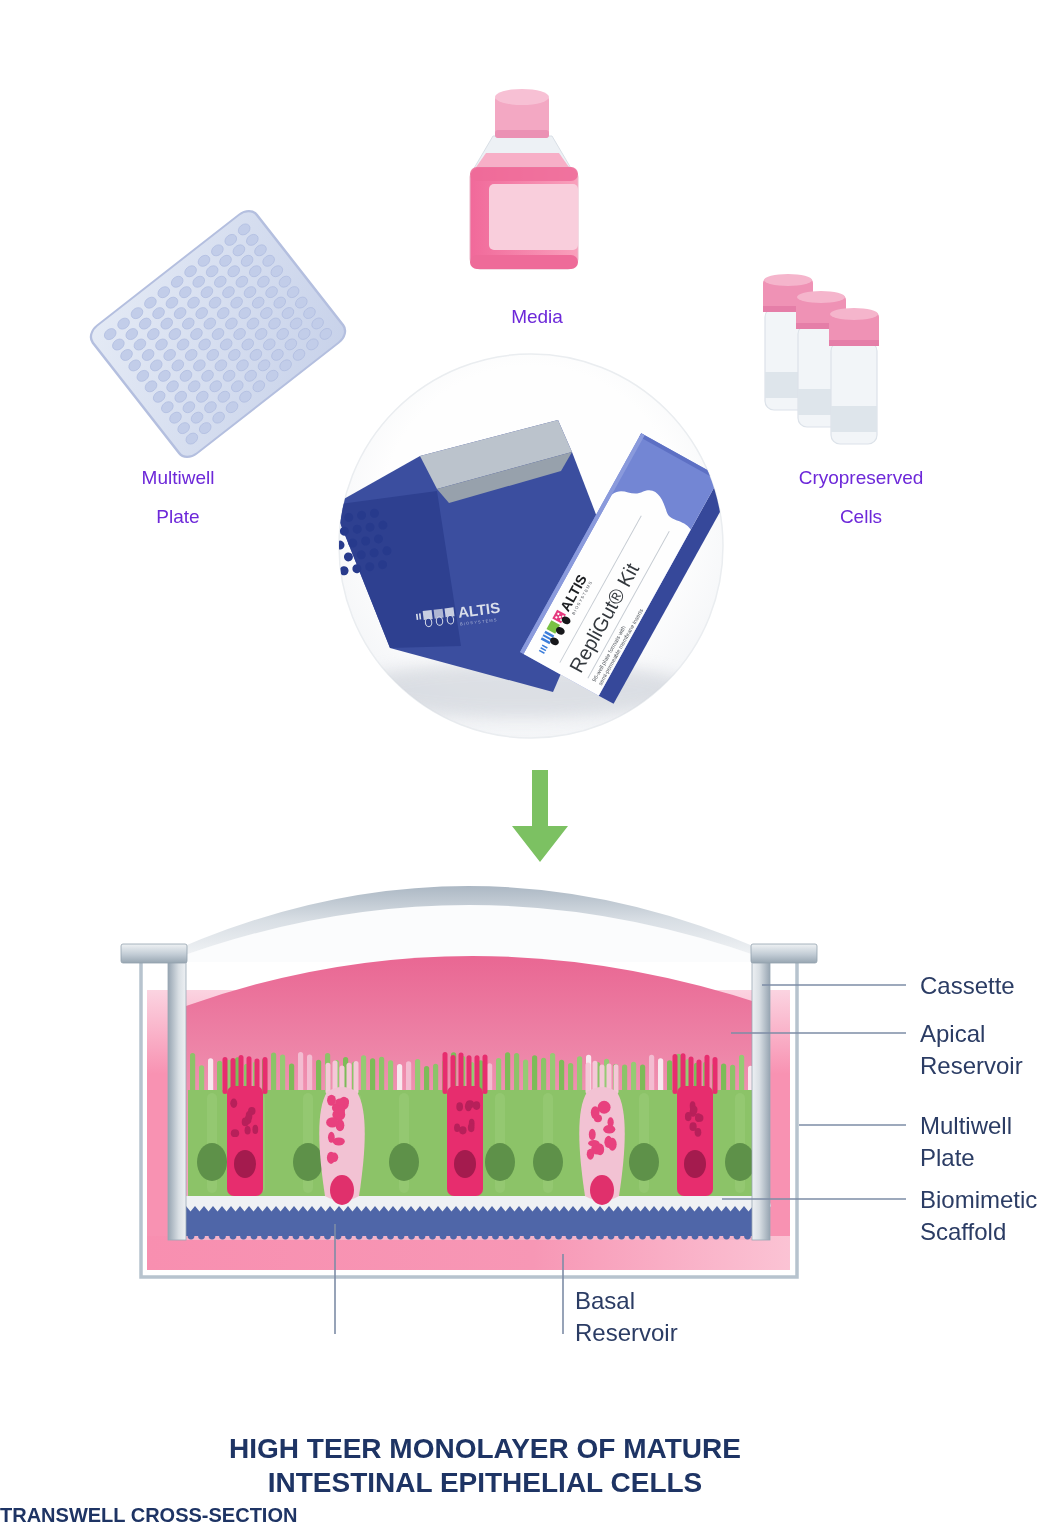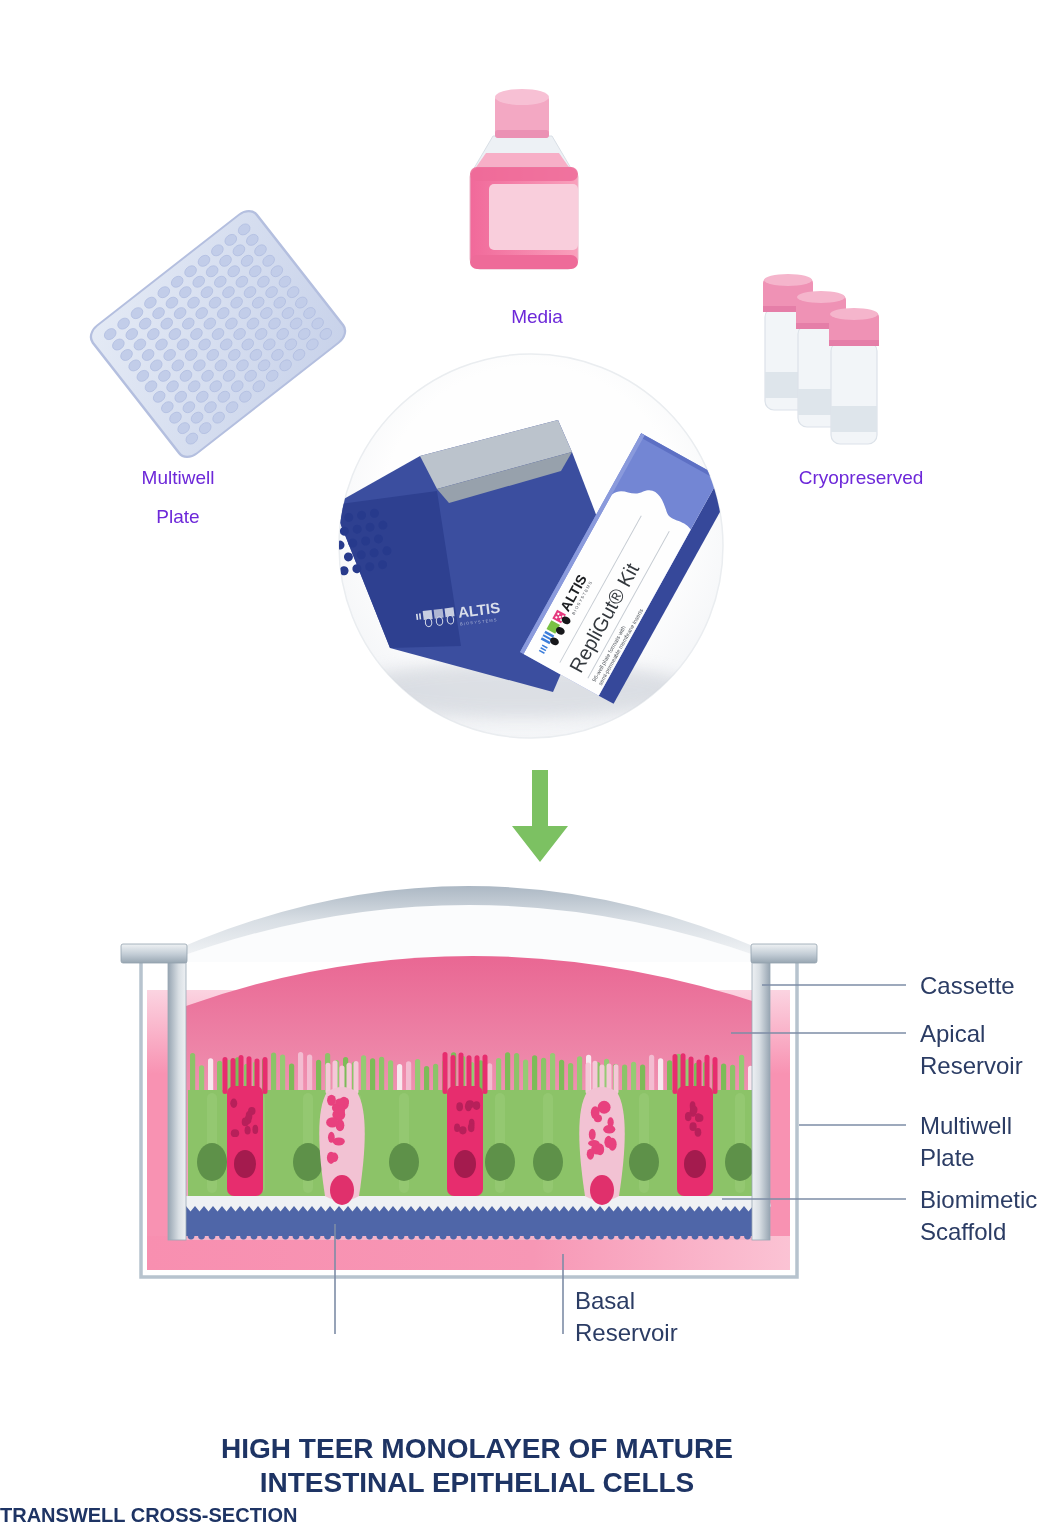--- a/index.html
+++ b/index.html
@@ -1,21 +1,21 @@
 <!DOCTYPE html>
 <html><head>
 <meta charset="utf-8">
 <style>
   html,body{margin:0;padding:0;background:#ffffff;}
   #page{position:relative;width:1063px;height:1536px;background:#ffffff;overflow:hidden;
         font-family:"Liberation Sans",sans-serif;}
   .label{position:absolute;}
   .top-label{font-size:19px;line-height:39px;text-align:center;color:#6d28d9;}
   .callout{font-size:24px;line-height:32px;color:#2B3C64;}
-  .footer-title{font-weight:bold;font-size:28px;line-height:34px;text-align:center;color:#1E3464;width:938px;left:8px;}
+  .footer-title{font-weight:bold;font-size:28px;line-height:34px;text-align:center;color:#1E3464;width:938px;left:16px;}
   .footer-sub{font-weight:bold;font-size:20px;text-align:left;color:#1E3464;width:938px;left:0;}
   svg{position:absolute;left:0;top:0;}
   text{font-family:"Liberation Sans",sans-serif;}
 </style>
 </head>
 <body>
 
 <div id="page">
 
 <svg width="1063" height="1536" viewBox="0 0 1063 1536">
@@ -595,20 +595,21 @@
 
 <div class="label top-label" style="left:58px;top:458px;width:240px;">
   <div>Multiwell</div>
   <div>Plate</div>
 </div>
 <div class="label top-label" style="left:437px;top:297px;width:200px;">
   <div>Media</div>
 </div>
 <div class="label top-label" style="left:711px;top:458px;width:300px;">
   <div>Cryopreserved</div>
+  <div>Cells</div>
 </div>
 
 <div class="label callout" style="left:920px;top:970px;">
   <div>Cassette</div>
 </div>
 <div class="label callout" style="left:920px;top:1018px;">
   <div>Apical</div>
   <div>Reservoir</div>
 </div>
 <div class="label callout" style="left:920px;top:1110px;">

